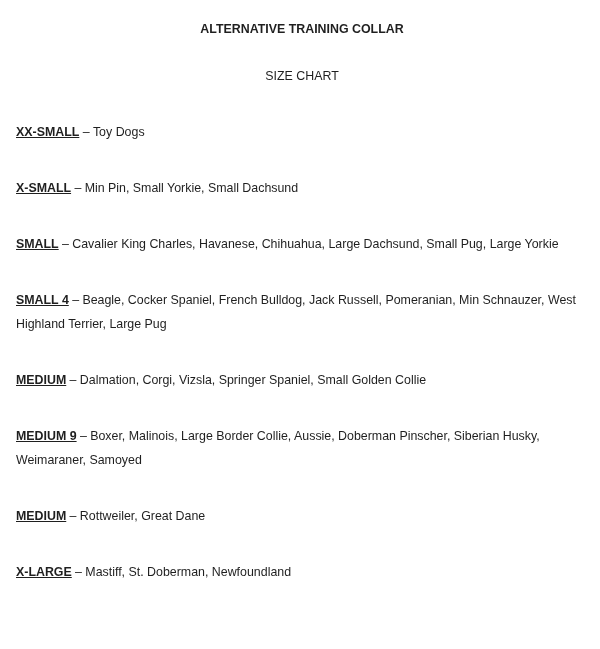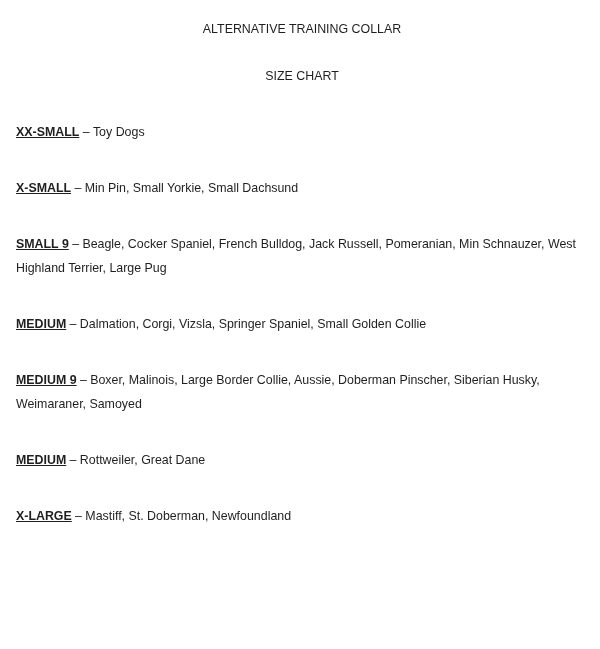--- a/index.html
+++ b/index.html
@@ -22,42 +22,43 @@
     padding: 17px 12px 0 16px;
     box-sizing: border-box;
     background: #ffffff;
   }
   .doc-title, .doc-subtitle {
     margin: 0;
     text-align: center;
     font-weight: 400;
     font-size: 12.4px;
   }
-  .doc-title { margin-bottom: 16px; }
+  .doc-title { margin-bottom: 16px; font-weight: bold; }
   .doc-subtitle { margin-bottom: 32px; margin-top: 23px; }
   .entry {
     margin: 0 0 32px 0;
   }
   .size-label { font-weight: 700; text-decoration: underline; }
   .sep { margin: 0 0.27em; }
 </style>
 </head>
 <body>
 
 <div class="page">
 
   <p class="doc-title">ALTERNATIVE TRAINING COLLAR</p>
   <p class="doc-subtitle">SIZE CHART</p>
 
   <p class="entry"><span class="size-label">XX-SMALL</span><span class="sep">–</span><span>Toy Dogs</span></p>
 
   <p class="entry"><span class="size-label">X-SMALL</span><span class="sep">–</span><span>Min Pin, Small Yorkie, Small Dachsund</span></p>
 
+  <p class="entry"><span class="size-label">SMALL</span><span class="sep">–</span><span>Cavalier King Charles, Havanese, Chihuahua, Large Dachsund, Small Pug, Large Yorkie</span></p>
 
-  <p class="entry"><span class="size-label">SMALL 9</span><span class="sep">–</span><span>Beagle, Cocker Spaniel, French Bulldog, Jack Russell, Pomeranian, Min Schnauzer, West Highland Terrier, Large Pug</span></p>
+  <p class="entry"><span class="size-label">SMALL 4</span><span class="sep">–</span><span>Beagle, Cocker Spaniel, French Bulldog, Jack Russell, Pomeranian, Min Schnauzer, West Highland Terrier, Large Pug</span></p>
 
   <p class="entry"><span class="size-label">MEDIUM</span><span class="sep">–</span><span>Dalmation, Corgi, Vizsla, Springer Spaniel, Small Golden Collie</span></p>
 
   <p class="entry"><span class="size-label">MEDIUM 9</span><span class="sep">–</span><span>Boxer, Malinois, Large Border Collie, Aussie, Doberman Pinscher, Siberian Husky, Weimaraner, Samoyed</span></p>
 
 
   <p class="entry"><span class="size-label">MEDIUM</span><span class="sep">–</span><span>Rottweiler, Great Dane</span></p>
 
   <p class="entry"><span class="size-label">X-LARGE</span><span class="sep">–</span><span>Mastiff, St. Doberman, Newfoundland</span></p>
 

